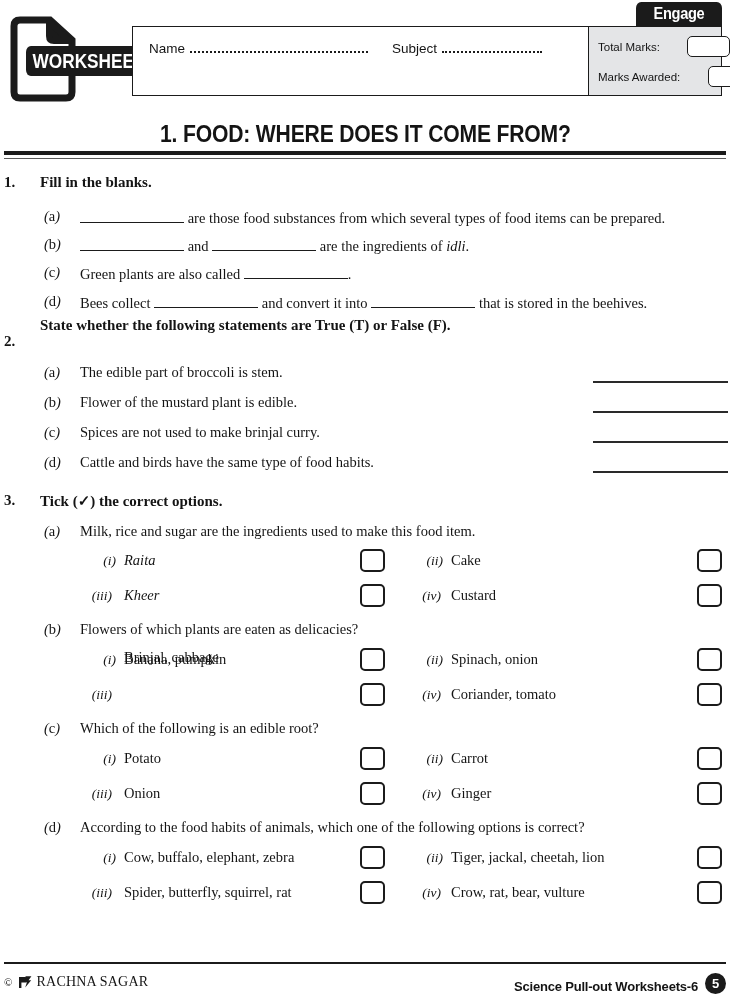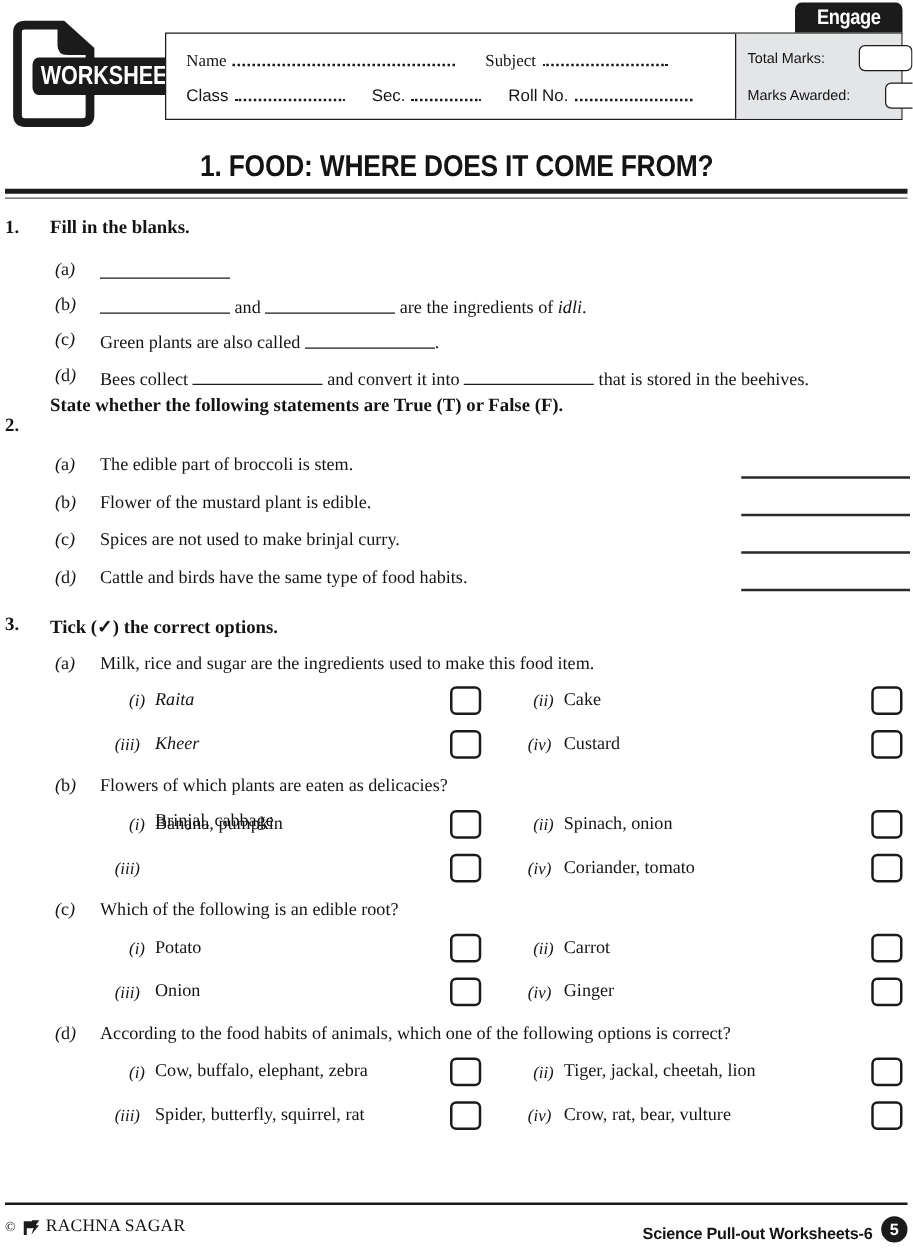--- a/index.html
+++ b/index.html
@@ -87,21 +87,21 @@
   .field-line {
     position: absolute;
     left: 16px;
     display: flex;
     align-items: baseline;
     width: 405px;
     font-family: "Liberation Sans", sans-serif;
     font-size: 13.5px;
     color: #141414;
   }
-  .field-line.l1 { top: 14px; font-family: Liberation Serif, serif; }
+  .field-line.l1 { top: 14px; }
   .field-line.l2 { top: 42px; }
   .fl-label { white-space: nowrap; margin-right: 5px; }
   .dots {
     display: inline-block;
     border-bottom: 2.2px dotted #1b1b1b;
     height: 0.62em;
   }
   .d-name { width: 178px; }
   .d-subject { width: 100px; }
   .d-class { width: 98px; }
@@ -292,30 +292,20 @@
 
   <div class="field-box">
 
     <div class="fields-area">
       <div class="field-line l1">
         <span class="fl-label">Name</span>
         <span class="dots d-name"></span>
         <span class="gap-lg"></span>
         <span class="fl-label">Subject</span>
         <span class="dots d-subject"></span>
-      </div>
-      <div class="field-line l2">
-        <span class="fl-label">Class</span>
-        <span class="dots d-class"></span>
-        <span class="gap-lg"></span>
-        <span class="fl-label">Sec.</span>
-        <span class="dots d-sec"></span>
-        <span class="gap-lg"></span>
-        <span class="fl-label">Roll No.</span>
-        <span class="dots d-roll"></span>
       </div>
     </div>
 
     <div class="marks-panel">
       <div class="marks-row r1">
         <span class="marks-label">Total Marks:</span>
         <span class="marks-box"></span>
       </div>
       <div class="marks-row r2">
         <span class="marks-label">Marks Awarded:</span>
@@ -331,20 +321,21 @@
 </div>
 <div class="rule-thick"></div>
 <div class="rule-thin"></div>
 
 <div class="qnum" style="top:174px">1.</div>
 <div class="qhead" style="top:174px">Fill in the blanks.</div>
 
 <div class="sublabel" style="top:208px">(<span class="pn">a</span>)</div>
 <div class="subtext" style="top:208px">
   <span class="blank-u b-med"></span>
+  <span>are those food substances from which several types of food items can be prepared.</span>
 </div>
 
 <div class="sublabel" style="top:236px">(<span class="pn">b</span>)</div>
 <div class="subtext" style="top:236px">
   <span class="blank-u b-med"></span>
   <span>and</span>
   <span class="blank-u b-med"></span>
   <span>are the ingredients of</span>
   <span class="ital">idli</span><span>.</span>
 </div>

